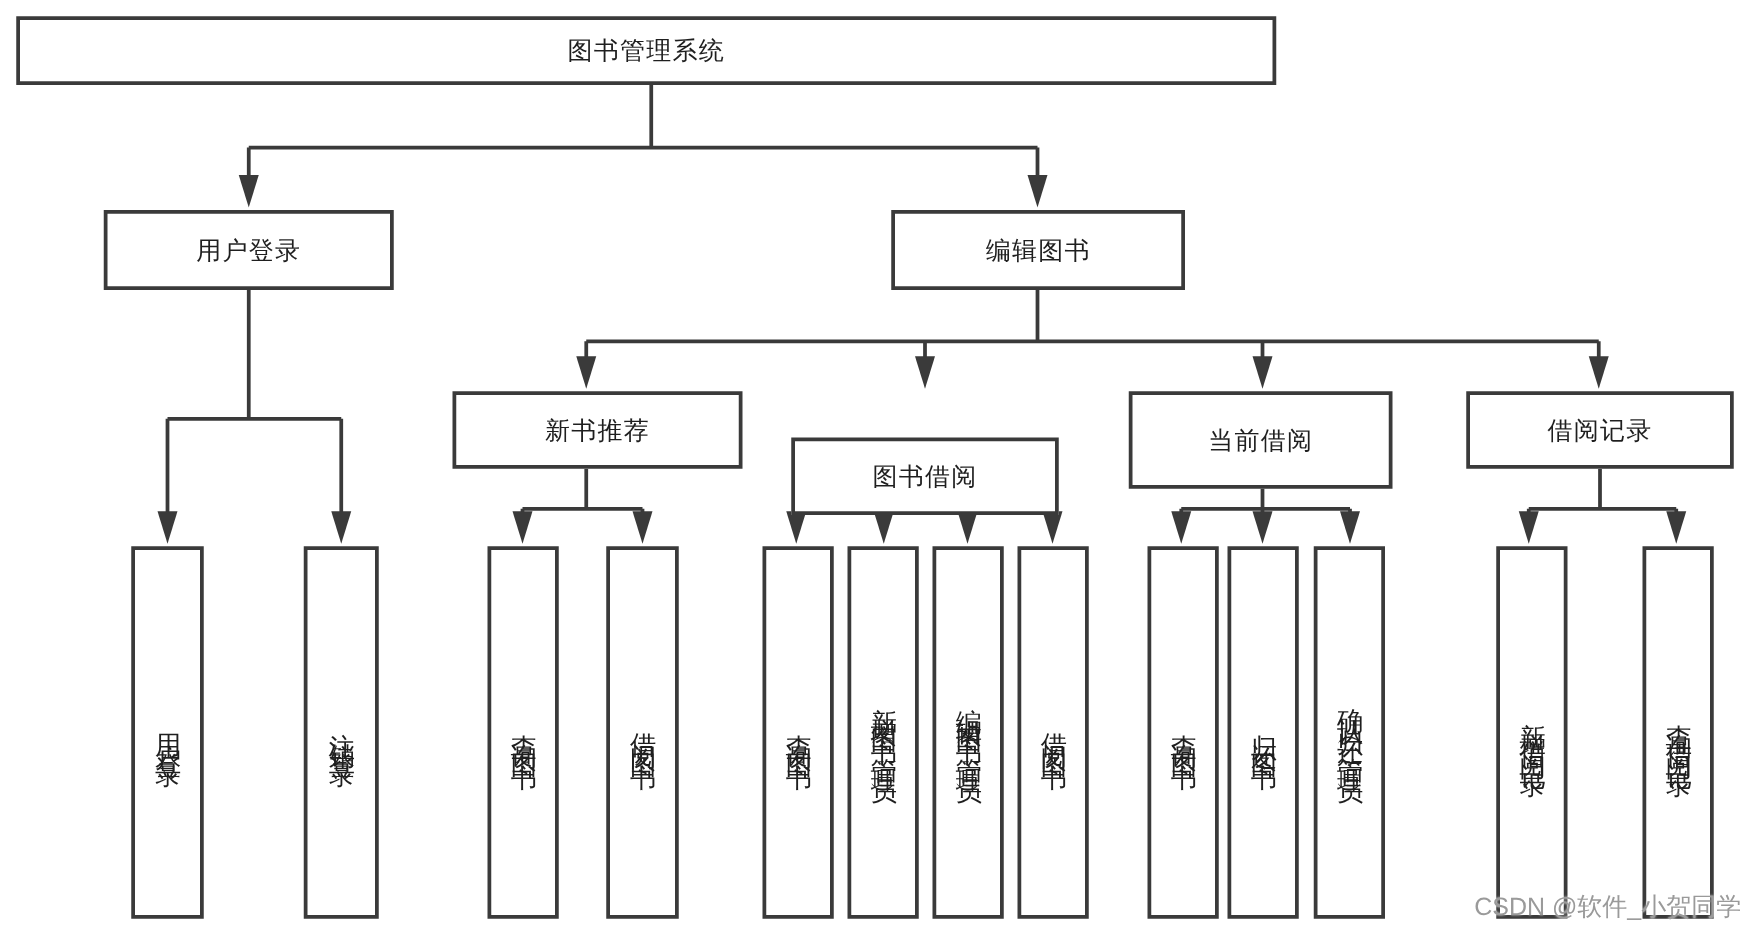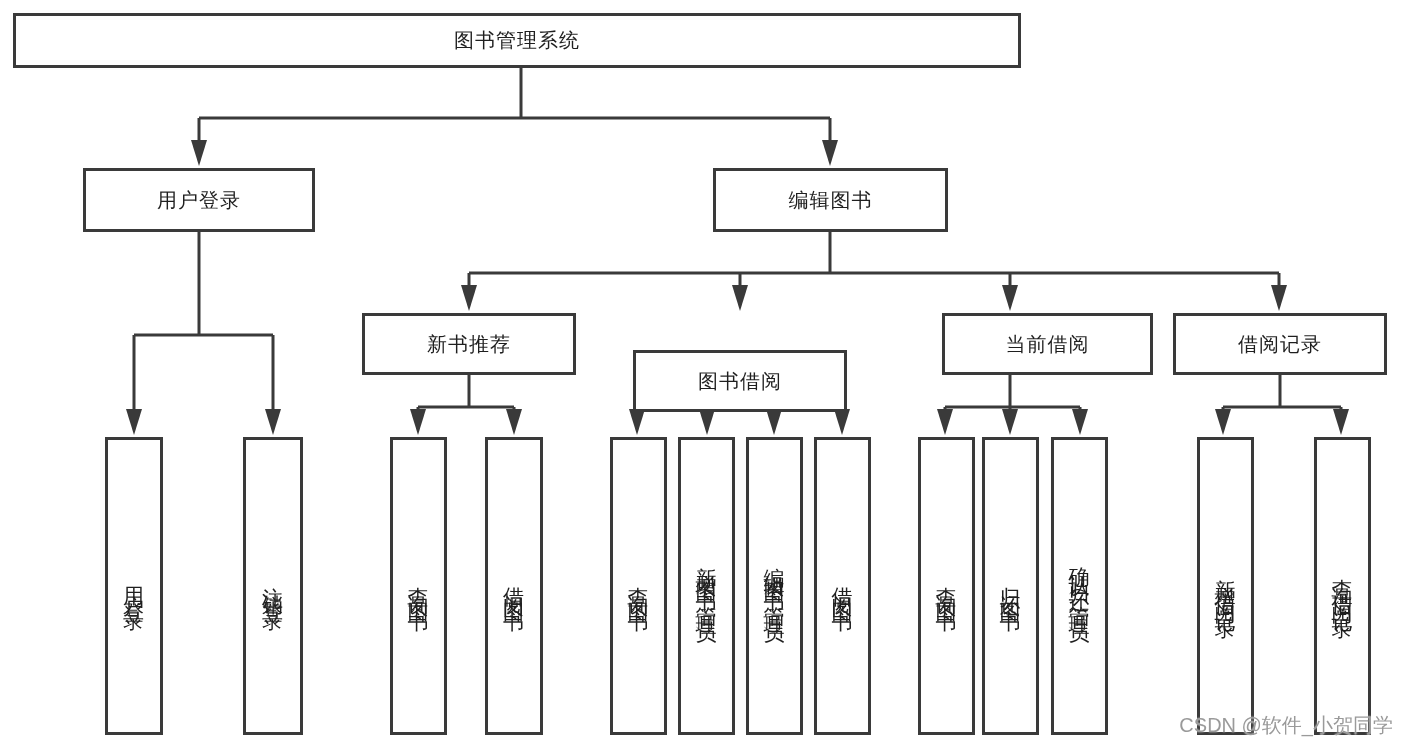--- a/index.html
+++ b/index.html
@@ -141,27 +141,27 @@
     <span>图书管理系统</span>
   </div>
 
   <div class="node level-h" style="left:83px; top:168px; width:232px; height:64px;">
     <span>用户登录</span>
   </div>
   <div class="node level-h" style="left:713px; top:168px; width:235px; height:64px;">
     <span>编辑图书</span>
   </div>
 
-  <div class="node level-h" style="left:362px; top:313px; width:214px; height:62px;">
+  <div class="node level-h" style="left:362px; top:313px; width:232px; height:62px;">
     <span>新书推荐</span>
   </div>
   <div class="node level-h" style="left:633px; top:313px; width:214px; height:62px;margin-top:37px;">
     <span>图书借阅</span>
   </div>
-  <div class="node level-h" style="left:903px; top:313px; width:211px; height:62px;margin-left:39px;">
+  <div class="node level-h" style="left:903px; top:313px; width:211px; height:78px;">
     <span>当前借阅</span>
   </div>
   <div class="node level-h" style="left:1173px; top:313px; width:214px; height:62px;">
     <span>借阅记录</span>
   </div>
 
   <div class="leaf" style="left:105px; width:58px;">
     <span>用户登录</span>
   </div>
   <div class="leaf" style="left:243px; width:60px;">

